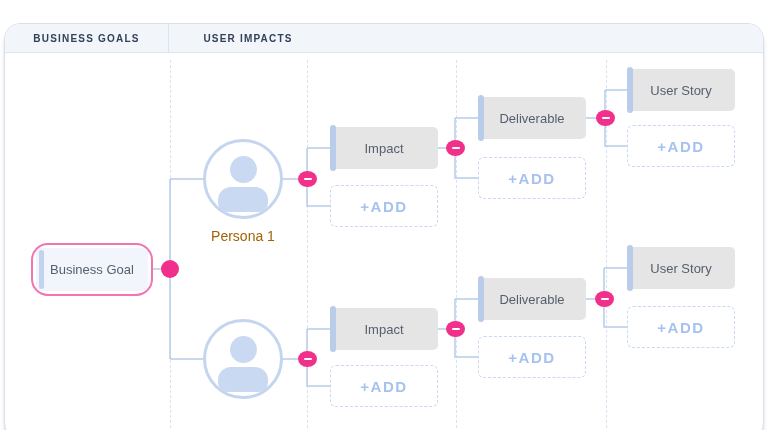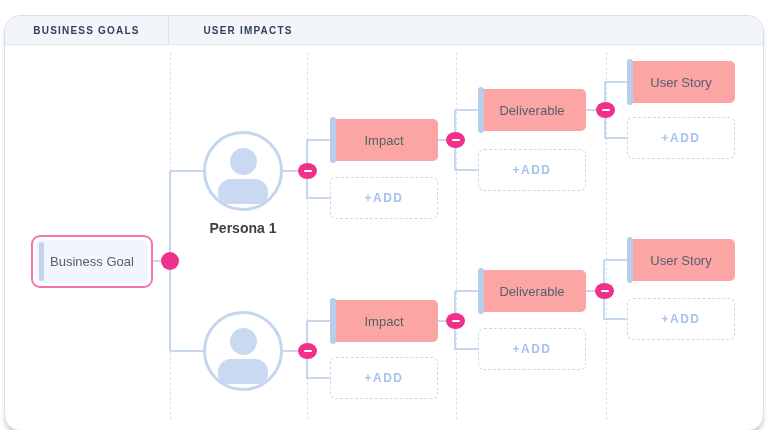--- a/index.html
+++ b/index.html
@@ -2,21 +2,21 @@
 <html><head>
 <meta charset="utf-8">
 <style>
   * { margin:0; padding:0; box-sizing:border-box; }
   body {
     width:768px; height:430px;
     background:#ffffff;
     font-family:"Liberation Sans","DejaVu Sans",sans-serif;
     position:relative; overflow:hidden;
   }
-  .stage { position:absolute; left:0; top:8px; width:768px; height:314px; }
+  .stage { position:absolute; left:0; top:16px; width:768px; height:314px; }
 
   
   .card {
     position:absolute; left:4px; top:7px; width:760px; height:416px;
     background:#ffffff; border:1px solid #d9dfe9; border-radius:16px;
     box-shadow:0 5px 4px -1px rgba(156,166,186,0.55);
     overflow:hidden;
   }
   
   .header {
@@ -37,40 +37,40 @@
     position:absolute; top:36px; bottom:10px; width:0;
     border-left:1px dashed #d8e3f2; z-index:1;
   }
 
   
   svg.wires { position:absolute; left:0; top:0; z-index:2; }
 
   
   .node {
     position:absolute; width:108px; height:42px;
-    background:#fca5a5; border-radius:5px;
+    background:#e5e5e5; border-radius:5px;
     display:flex; align-items:center; justify-content:center;
     font-size:13px; color:#55606e; z-index:3;
   }
   .node .bar {
     position:absolute; left:0; top:-2px; bottom:-2px; width:6px;
     background:#b9cce9; border-radius:4px;
   }
   .add-node {
     position:absolute; width:108px; height:42px;
     background:transparent; border:1.5px dashed #c9d9f2; border-radius:6px;
     display:flex; align-items:center; justify-content:center;
-    font-size:12px; font-weight:bold; letter-spacing:1.5px; color:#a6c2ee;
+    font-size:15px; font-weight:bold; letter-spacing:1.5px; color:#a6c2ee;
     z-index:3; cursor:pointer;
   }
 
   
   .bg-outer {
     position:absolute; left:31px; top:227px; width:122px; height:53px;
-    border:2px solid #f473b2; border-radius:9px; background:#ffffff;
+    border:2px solid #f473b2; border-radius:17px; background:#ffffff;
     padding:3px; z-index:3;
   }
   .bg-inner {
     position:relative; width:100%; height:100%;
     background:#f2f5fb; border-radius:5px;
     display:flex; align-items:center; justify-content:center;
     font-size:13px; color:#55606e;
   }
   .bg-inner .bar {
     position:absolute; left:3px; top:2px; bottom:2px; width:5px;
@@ -85,21 +85,21 @@
   .p-head {
     position:absolute; left:24px; top:14px; width:27px; height:27px;
     border-radius:50%; background:#c9d9f2;
   }
   .p-body {
     position:absolute; left:12px; top:45px; width:50px; height:25px;
     border-radius:13px 13px 9px 9px; background:#c9d9f2;
   }
   .p-label {
     position:absolute; width:120px; text-align:center;
-    font-size:14px; font-weight:bold; color:#404040; z-index:3;
+    font-size:14px; font-weight:normal; color:#a16207; z-index:3;
   }
 
   
   .dot {
     position:absolute; width:18px; height:18px; border-radius:50%;
     background:#f0308a; z-index:4;
   }
   .minus-btn {
     position:absolute; width:19px; height:16px; border-radius:50%;
     background:#f0308a; display:flex; align-items:center; justify-content:center;

